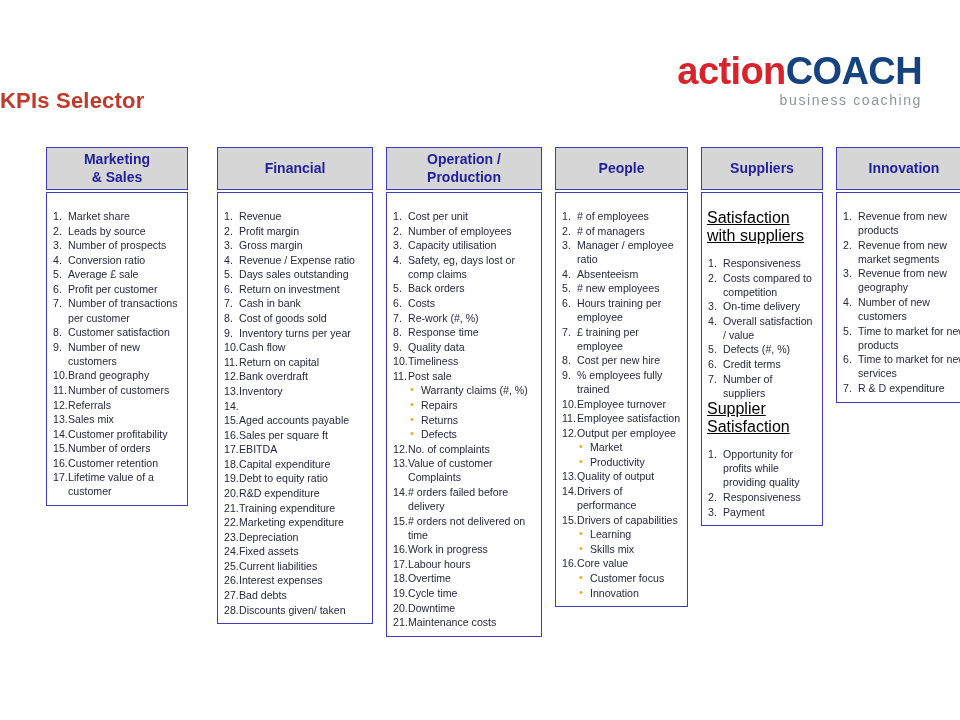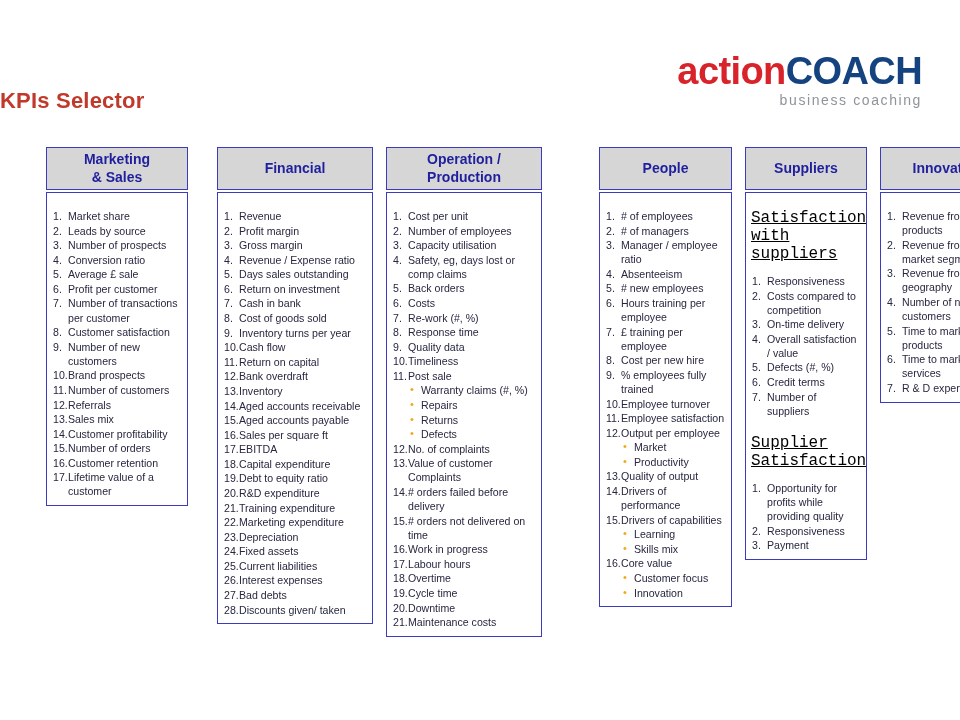--- a/index.html
+++ b/index.html
@@ -65,21 +65,21 @@
     align-items: flex-start;
   }
   .column {
     display: flex;
     flex-direction: column;
     flex: 0 0 auto;
   }
   .col-1 { width: 142px; }
   .col-2 { width: 156px; padding-left: 16px; }
   .col-3 { width: 156px; }
-  .col-4 { width: 133px; margin-left: 44px; }
+  .col-4 { width: 133px; }
   .col-5 { width: 122px; }
   .col-6 { width: 136px; }
 
   .col-header {
     border: 1.5px solid #3b3bbf;
     background: #d6d6d6;
     color: #1f1f9e;
     font-weight: bold;
     font-size: 14px;
     text-align: center;
@@ -145,23 +145,22 @@
     font-size: 11px;
     line-height: 1.25;
     width: 11px;
   }
   .sub-text { flex: 1 1 auto; }
 
   .group-title {
     text-decoration: underline;
     margin-bottom: 11px;
     padding-left: 1px;
-    font-family: Liberation Mono, monospace;
-  }
-  .group-title.second { margin-top: 16px; }
+  }
+  .group-title.second { margin-top: 0; }
 </style>
 </head>
 <body>
 
 <div id="logo">
   <div class="wordmark">
     <span class="wm-action">action</span><span class="wm-coach">COACH</span>
   </div>
   <div class="tagline">business coaching</div>
 </div>
@@ -209,21 +208,21 @@
           <li class="kpi-item">
             <span class="kpi-num">8.</span>
             <span class="kpi-text"><span>Customer satisfaction</span></span>
           </li>
           <li class="kpi-item">
             <span class="kpi-num">9.</span>
             <span class="kpi-text"><span>Number of new customers</span></span>
           </li>
           <li class="kpi-item">
             <span class="kpi-num">10.</span>
-            <span class="kpi-text"><span>Brand prospects</span></span>
+            <span class="kpi-text"><span>Brand geography</span></span>
           </li>
           <li class="kpi-item">
             <span class="kpi-num">11.</span>
             <span class="kpi-text"><span>Number of customers</span></span>
           </li>
           <li class="kpi-item">
             <span class="kpi-num">12.</span>
             <span class="kpi-text"><span>Referrals</span></span>
           </li>
           <li class="kpi-item">
@@ -304,21 +303,20 @@
           <li class="kpi-item">
             <span class="kpi-num">12.</span>
             <span class="kpi-text"><span>Bank overdraft</span></span>
           </li>
           <li class="kpi-item">
             <span class="kpi-num">13.</span>
             <span class="kpi-text"><span>Inventory</span></span>
           </li>
           <li class="kpi-item">
             <span class="kpi-num">14.</span>
-            <span class="kpi-text"><span>Aged accounts receivable</span></span>
           </li>
           <li class="kpi-item">
             <span class="kpi-num">15.</span>
             <span class="kpi-text"><span>Aged accounts payable</span></span>
           </li>
           <li class="kpi-item">
             <span class="kpi-num">16.</span>
             <span class="kpi-text"><span>Sales per square ft</span></span>
           </li>
           <li class="kpi-item">

